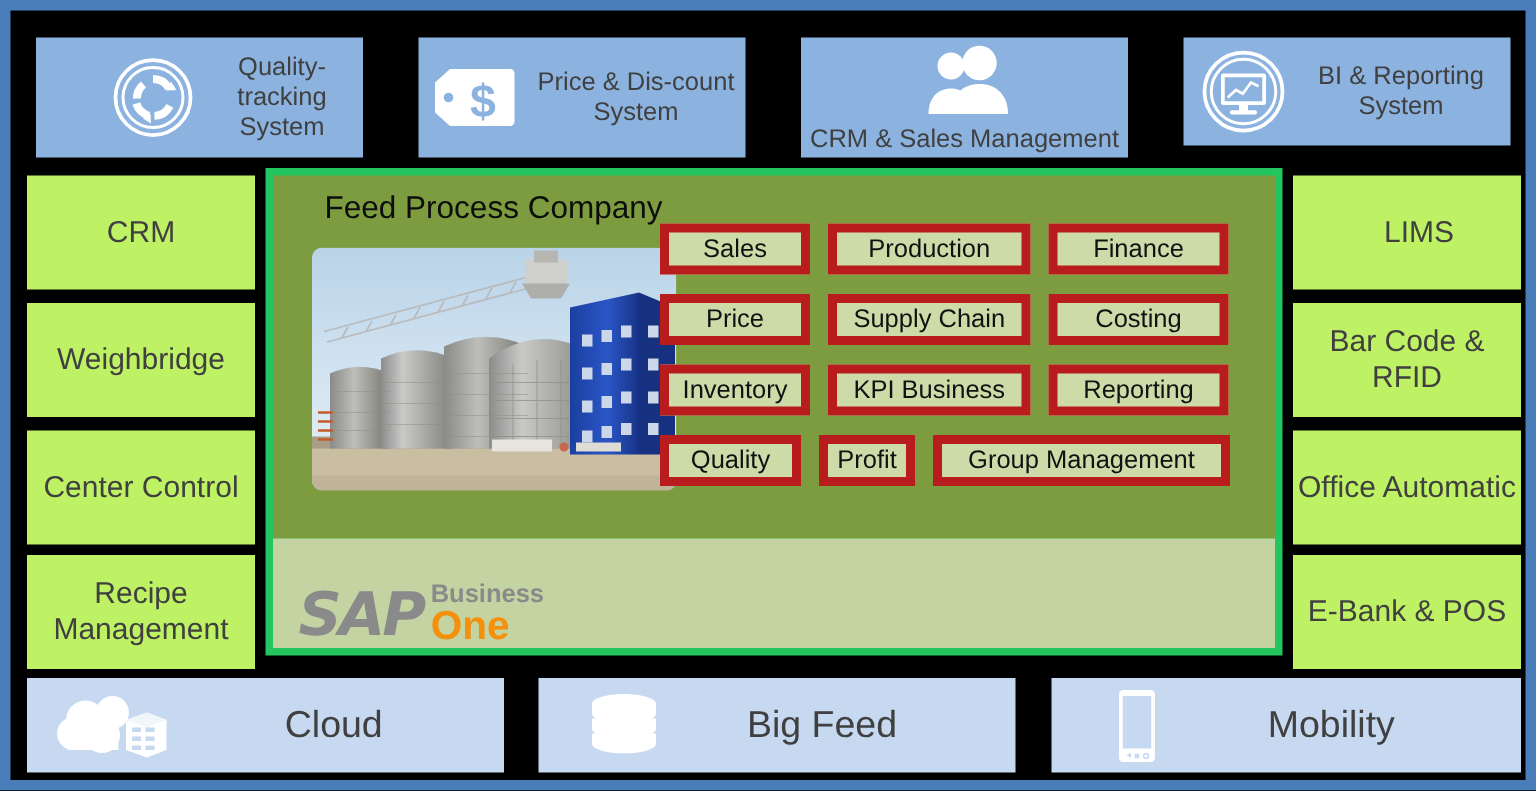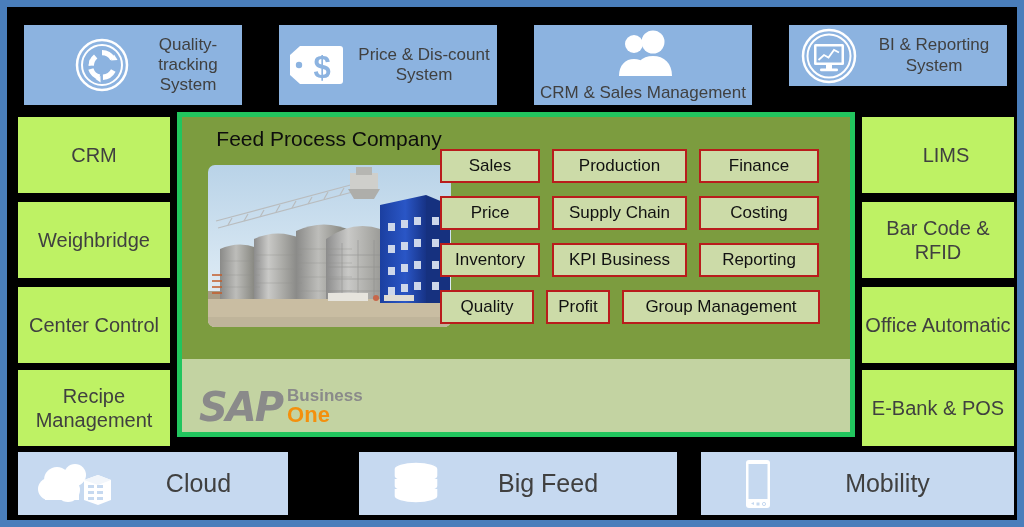--- a/index.html
+++ b/index.html
@@ -132,21 +132,21 @@
   
   #module-grid {
     position: absolute;
     left: 258px;
     top: 32px;
     width: 400px;
   }
   .mod-row { display: flex; margin-bottom: 13px; height: 34px; }
   .mod-btn {
     background: #ccdba8;
-    border: 2px solid #b91c1c;
+    border: 6px solid #b91c1c;
     display: flex;
     align-items: center;
     justify-content: center;
     font-size: 17px;
     color: #111111;
     height: 34px;
     margin-right: 12px;
   }
   .mod-btn:last-child { margin-right: 0; }
 
@@ -169,21 +169,21 @@
   }
   #sap-sub { margin-left: 5px; line-height: 1; padding-bottom: 2px; }
   #sap-business {
     font-size: 17px;
     font-weight: bold;
     color: #8a8a8a;
     display: block;
     line-height: 1.05;
   }
   #sap-one {
-    font-size: 22px;
+    font-size: 27px;
     font-weight: bold;
     color: #f4900c;
     display: block;
     line-height: 0.95;
   }
 </style>
 </head>
 <body>
 
 <div id="canvas">
@@ -225,21 +225,21 @@
           <circle cx="18" cy="15" r="9"></circle>
           <path d="M3 47 c0 -11 6.5 -17 15 -17 c8.5 0 15 6 15 17 z"></path>
           <circle cx="37" cy="13" r="11.5"></circle>
           <path d="M18 47 c0 -13 8 -20 19 -20 c11 0 19 7 19 20 z"></path>
         </g>
       </svg>
     </span>
     <span class="label">CRM &amp; Sales Management</span>
   </div>
 
-  <div class="card-blue" style="left:782px; top:18px; width:218px; height:61px;">
+  <div class="card-blue" style="left:782px; top:18px; width:218px; height:72px;">
     <span class="ico">
       <svg width="58" height="58" viewBox="0 0 58 58">
         <circle cx="29" cy="29" r="26" fill="none" stroke="#ffffff" stroke-width="2.5"></circle>
         <circle cx="29" cy="29" r="21.5" fill="none" stroke="#ffffff" stroke-width="2"></circle>
         <rect x="14" y="17" width="30" height="21" rx="1.5" fill="#ffffff"></rect>
         <rect x="16.5" y="19.5" width="25" height="16" fill="#8cb3e0"></rect>
         <polyline points="18.5,33 24,28 28.5,30.5 34,23 39,25.5" fill="none" stroke="#ffffff" stroke-width="1.8"></polyline>
         <rect x="26" y="38" width="6" height="4" fill="#ffffff"></rect>
         <rect x="20" y="41.5" width="18" height="2.8" rx="1.3" fill="#ffffff"></rect>
       </svg>
@@ -425,21 +425,21 @@
       <div id="sap-logo">
         <span id="sap-word">SAP</span>
         <span id="sap-sub">
           <span id="sap-business">Business</span>
           <span id="sap-one">One</span>
         </span>
       </div>
     </div>
   </div>
 
-  <div class="card-lightblue" style="left:11px; top:445px; width:270px; height:63px;gap:31px;">
+  <div class="card-lightblue" style="left:11px; top:445px; width:318px; height:63px;gap:31px;">
     <span class="ico">
       <svg width="80" height="48" viewBox="0 0 80 48">
         <g fill="#ffffff">
           <circle cx="22" cy="20" r="13"></circle>
           <circle cx="40" cy="15" r="11"></circle>
           <circle cx="14" cy="29" r="11"></circle>
           <circle cx="33" cy="30" r="12"></circle>
           <rect x="10" y="28" width="34" height="12"></rect>
         </g>
         <g>

